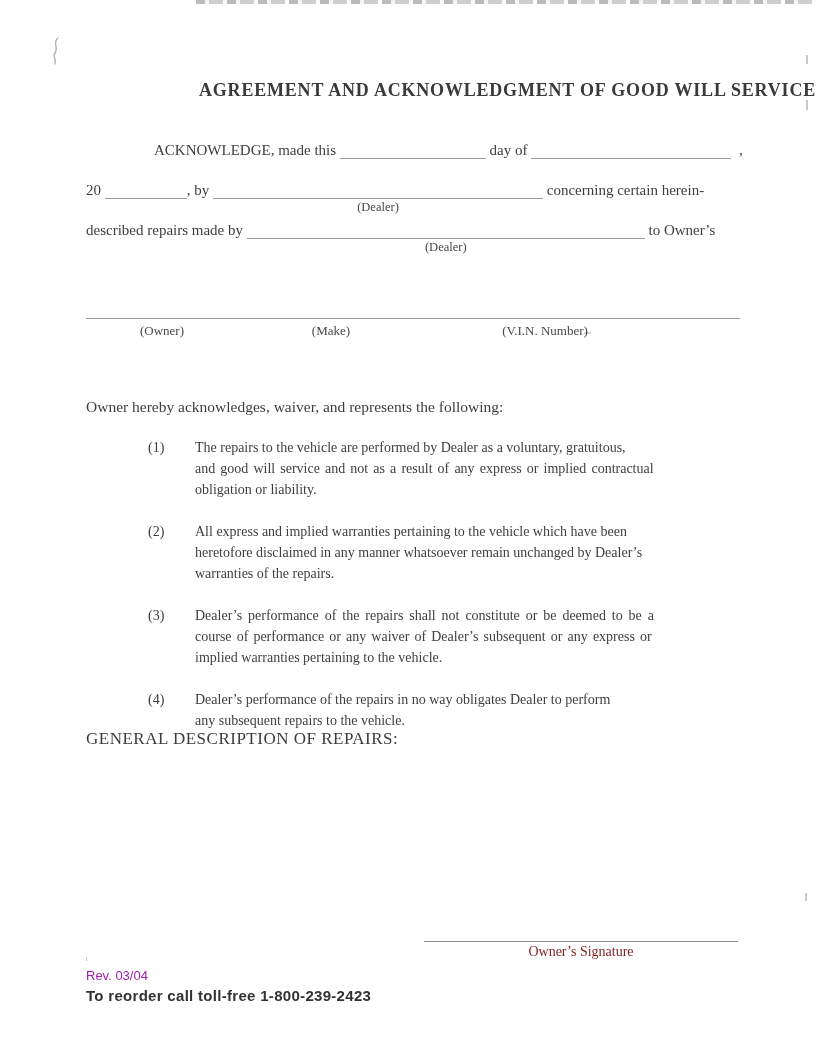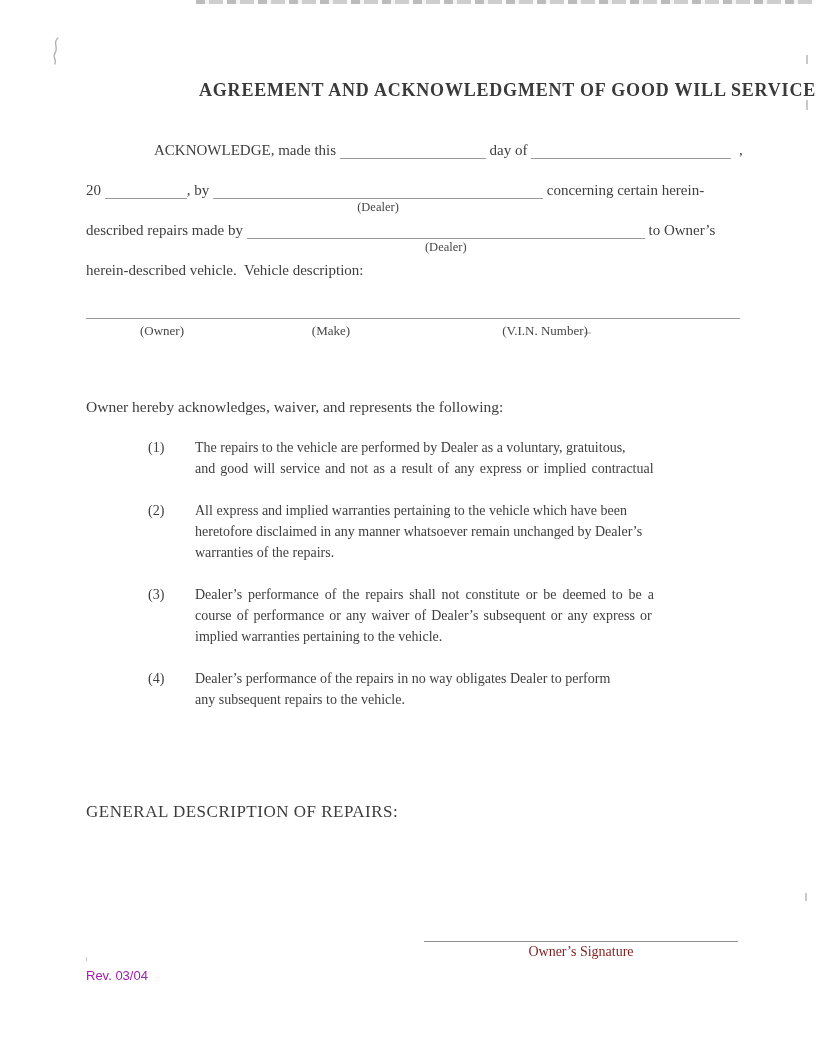--- a/index.html
+++ b/index.html
@@ -69,21 +69,21 @@
   
   .intro{position:absolute;top:398px;left:86px;font-size:15.5px;}
   .list{position:absolute;top:437px;left:148px;width:600px;font-size:14px;}
   .item{display:flex;margin-bottom:21px;}
   .num{width:47px;flex:0 0 47px;line-height:21px;}
   .itext{width:548px;}
   .ln{display:block;line-height:21px;}
   .ws1{word-spacing:1.6px;}
   .ws2{word-spacing:2.4px;}
   
-  .gen-heading{position:absolute;top:802px;left:86px;font-size:17px;letter-spacing:.5px;color:#3c3c3c;}
+  .gen-heading{position:absolute;top:729px;left:86px;font-size:17px;letter-spacing:.5px;color:#3c3c3c;}
   .repairs-area{position:absolute;top:792px;left:86px;width:654px;height:135px;}
   
   .sig{position:absolute;top:941px;left:424px;width:314px;}
   .sig-line{display:block;width:314px;height:1px;background:#8f8f8f;}
   .sig-label{display:block;text-align:center;font-size:14px;margin-top:2px;color:#7f1d1d;}
   
   .rev{
     position:absolute;top:968px;left:86px;
     font-family:"Liberation Sans", sans-serif;font-size:13px;color:#a21caf;
   }
@@ -124,40 +124,38 @@
       <span>20</span>
       <span class="blank b-year"></span><span>, by</span>
       <span class="blank b-owner"><span class="under-label">(Dealer)</span></span>
       <span>concerning certain herein-</span>
     </div>
     <div class="oline">
       <span>described repairs made by</span>
       <span class="blank b-dealer"><span class="under-label">(Dealer)</span></span>
       <span>to Owner’s</span>
     </div>
-    <div class="oline">
-      <span class="pre">herein-described vehicle.  Vehicle description:</span>
-    </div>
   </div>
 
   <div class="vehicle">
     <span class="vrule"></span>
     <span class="vlabel vl-year">(Owner)</span>
     <span class="vlabel vl-make">(Make)</span>
     <span class="vlabel vl-vin">(V.I.N. Number)</span>
   </div>
 
   <div class="intro">Owner hereby acknowledges, waiver, and represents the following:</div>
 
   <div class="list">
     <div class="item">
       <span class="num">(1)</span>
       <div class="itext">
         <span class="ln">The repairs to the vehicle are performed by Dealer as a voluntary, gratuitous,</span>
         <span class="ln ws1">and good will service and not as a result of any express or implied contractual</span>
+        <span class="ln">obligation or liability.</span>
       </div>
     </div>
     <div class="item">
       <span class="num">(2)</span>
       <div class="itext">
         <span class="ln">All express and implied warranties pertaining to the vehicle which have been</span>
         <span class="ln">heretofore disclaimed in any manner whatsoever remain unchanged by Dealer’s</span>
         <span class="ln">warranties of the repairs.</span>
       </div>
     </div>
@@ -180,14 +178,15 @@
 
   <div class="gen-heading">GENERAL DESCRIPTION OF REPAIRS:</div>
   <div class="repairs-area"></div>
 
   <div class="sig">
     <span class="sig-line"></span>
     <span class="sig-label">Owner’s Signature</span>
   </div>
 
   <div class="rev">Rev. 03/04</div>
+  <div class="reorder">To reorder call toll-free 1-800-239-2423</div>
 
 </div>
 
 </body></html>

